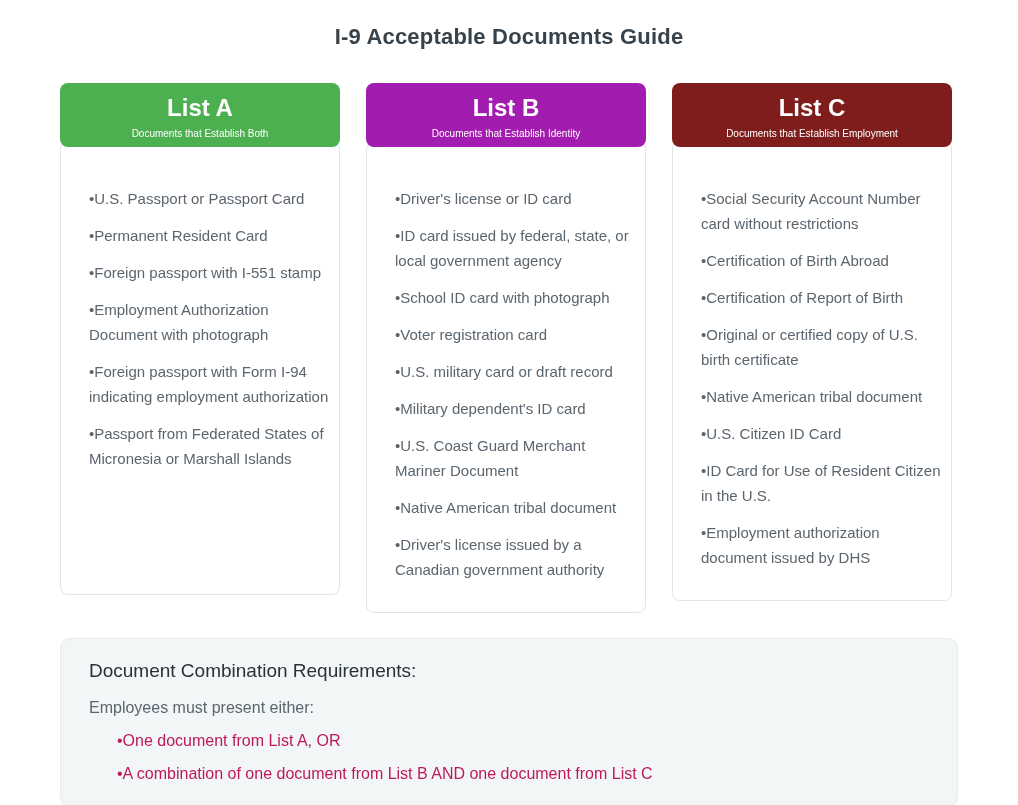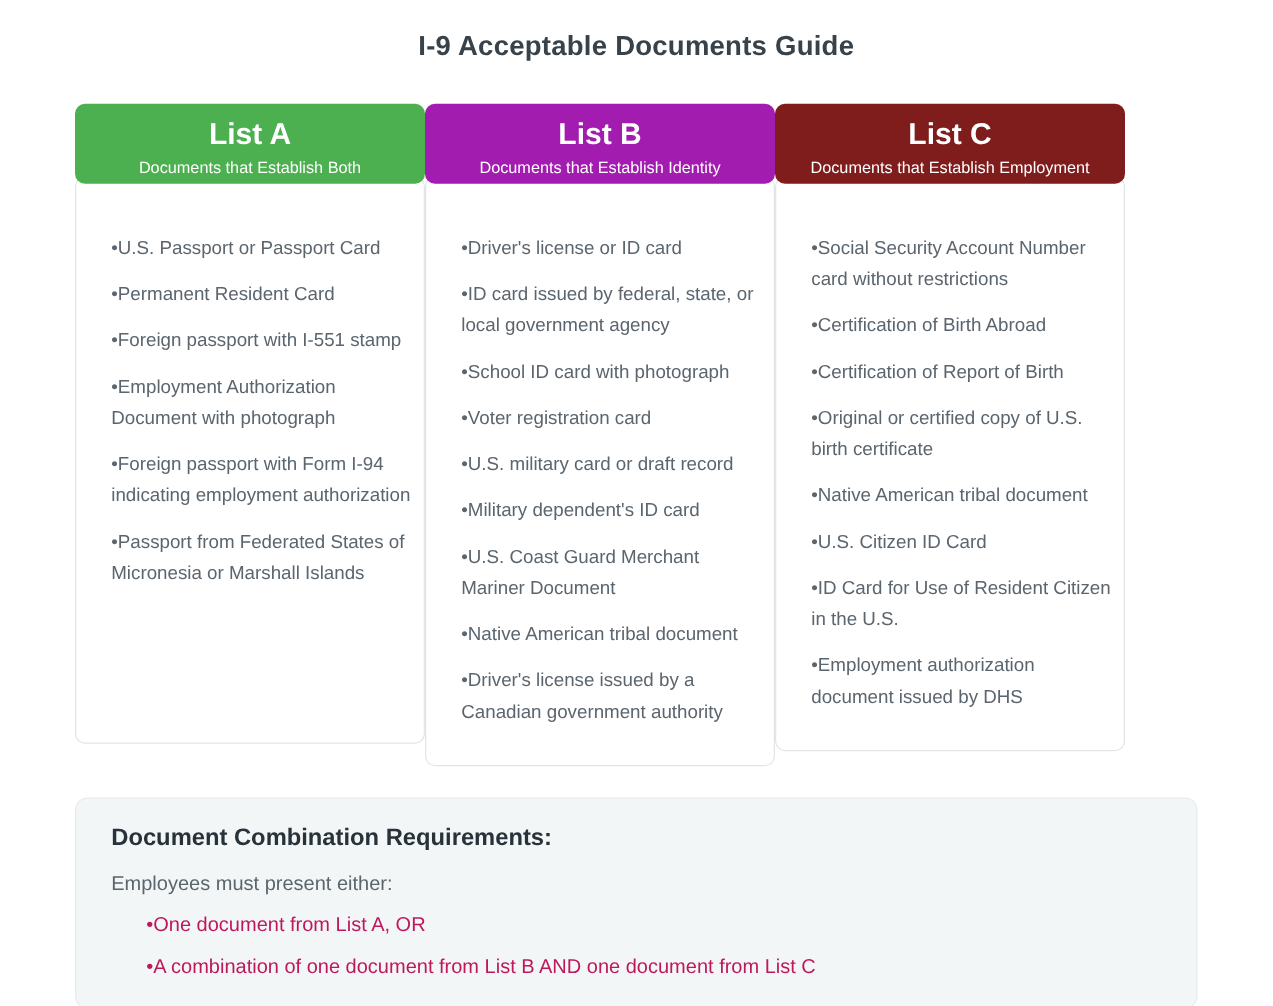--- a/index.html
+++ b/index.html
@@ -16,37 +16,38 @@
     margin: 24px 0 0;
     text-align: center;
     font-size: 22px;
     font-weight: 700;
     color: #37424a;
     letter-spacing: 0.2px;
   }
 
   .columns {
     display: flex;
+    gap: 26px;
     padding: 0 60px;
     margin-top: 33px;
   }
   .column { width: 280px; flex: 0 0 280px; }
 
   .col-header {
     position: relative;
     z-index: 2;
     height: 64px;
     border-radius: 8px;
     color: #ffffff;
     text-align: center;
     padding-top: 9px;
     overflow: hidden;
   }
   .list-title   { font-size: 24px; font-weight: 700; line-height: 31px; }
-  .list-subtitle{ font-size: 13px; line-height: 17px; margin-top: 2px; }
+  .list-subtitle{ font-size: 10px; line-height: 17px; margin-top: 2px; }
 
   .col-card {
     position: relative;
     z-index: 1;
     margin-top: -6px;
     background: #ffffff;
     border: 1px solid #e1e5e8;
     border-radius: 8px;
     min-height: 454px;
     padding: 44px 10px 18px 28px;
@@ -64,21 +65,21 @@
     margin: 25px 60px 0;
     background: #f3f6f7;
     border: 1px solid #e7ebed;
     border-radius: 10px;
     padding: 21px 28px 8px;
     min-height: 162px;
   }
   .combo-heading {
     margin: 0 0 17px;
     font-size: 19px;
-    font-weight: 700;
+    font-weight: 400;
     color: #28323a;
   }
   .combo-intro {
     margin: 0 0 15px;
     font-size: 16px;
     color: #5b656e;
   }
   .combo-option {
     margin: 0 0 15px 28px;
     font-size: 16px;

